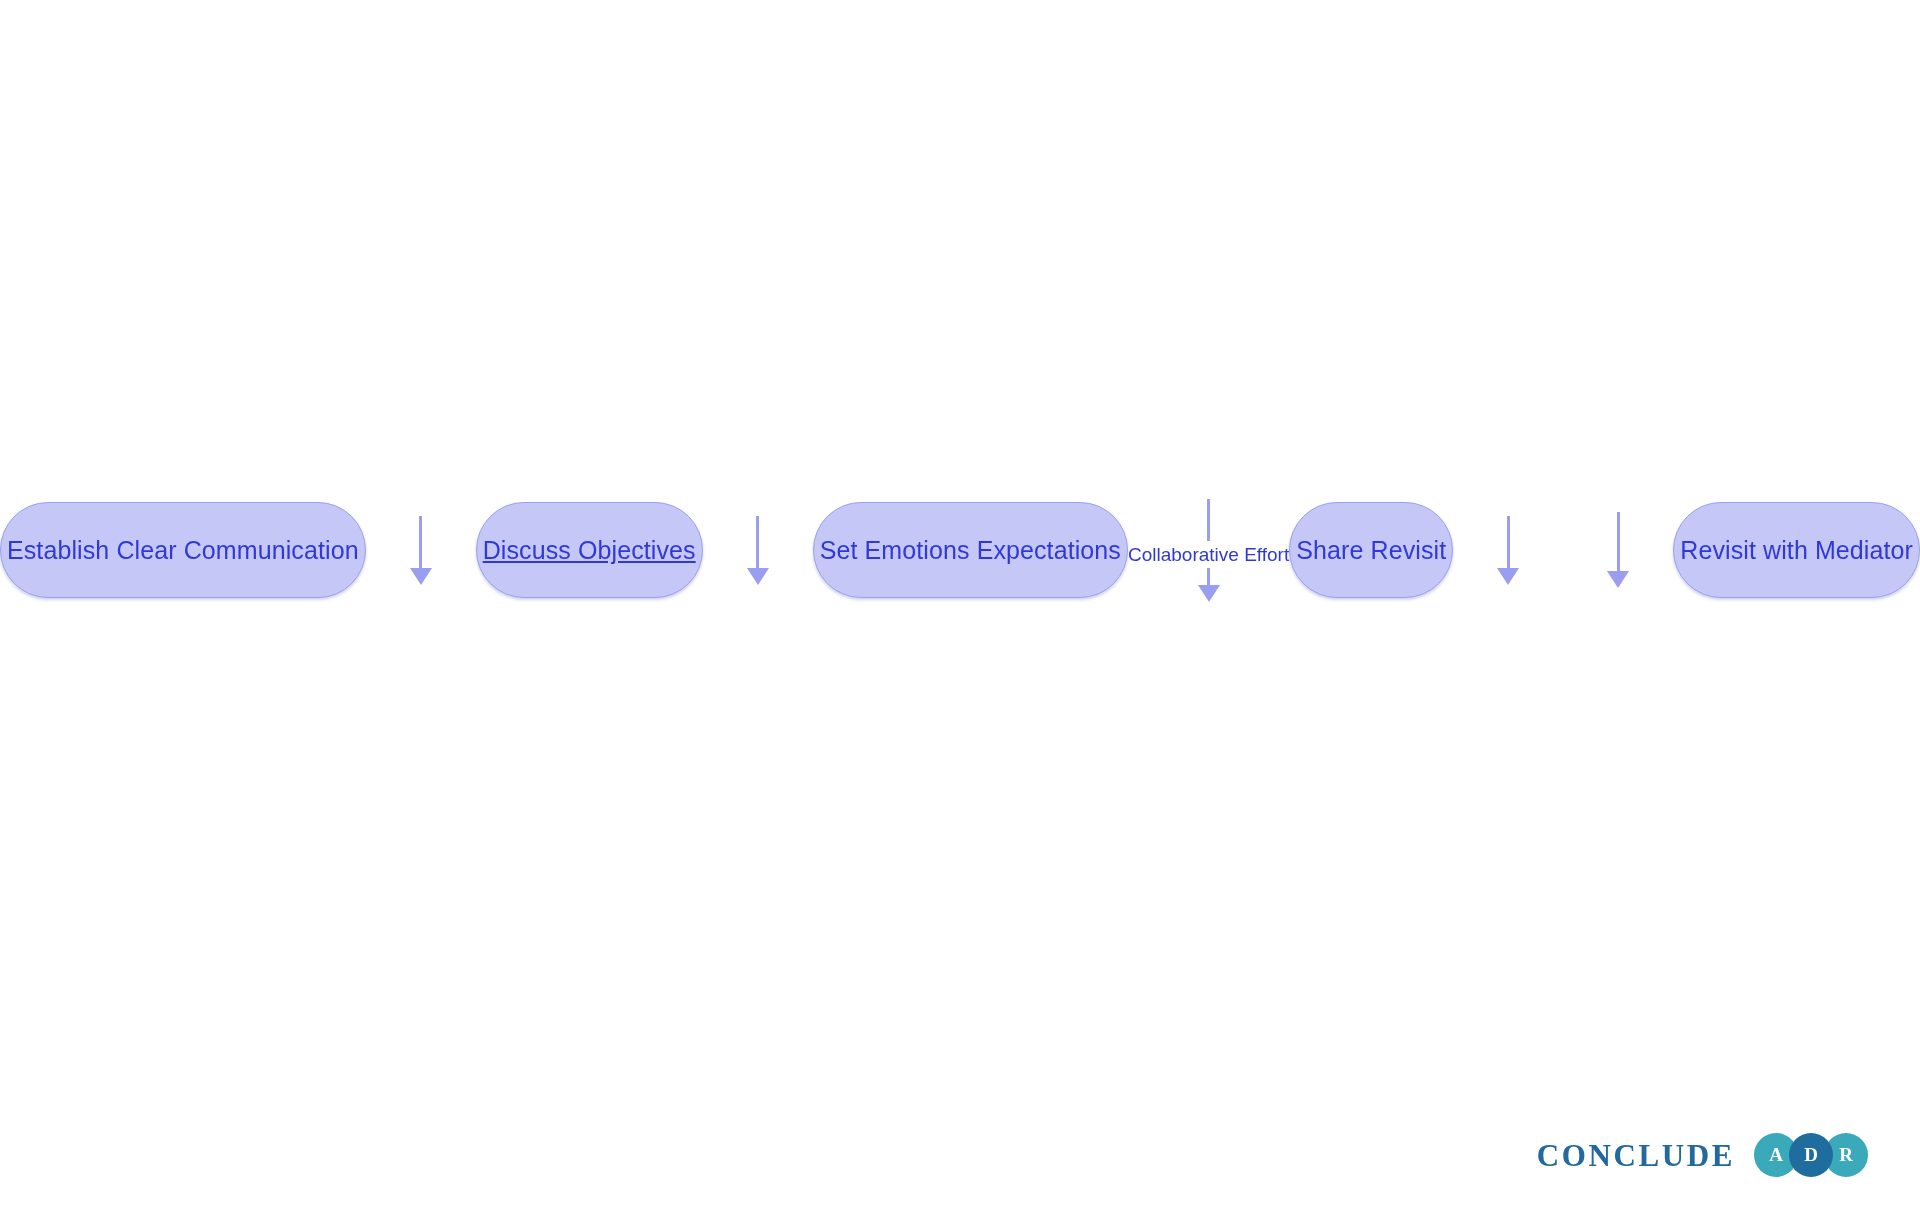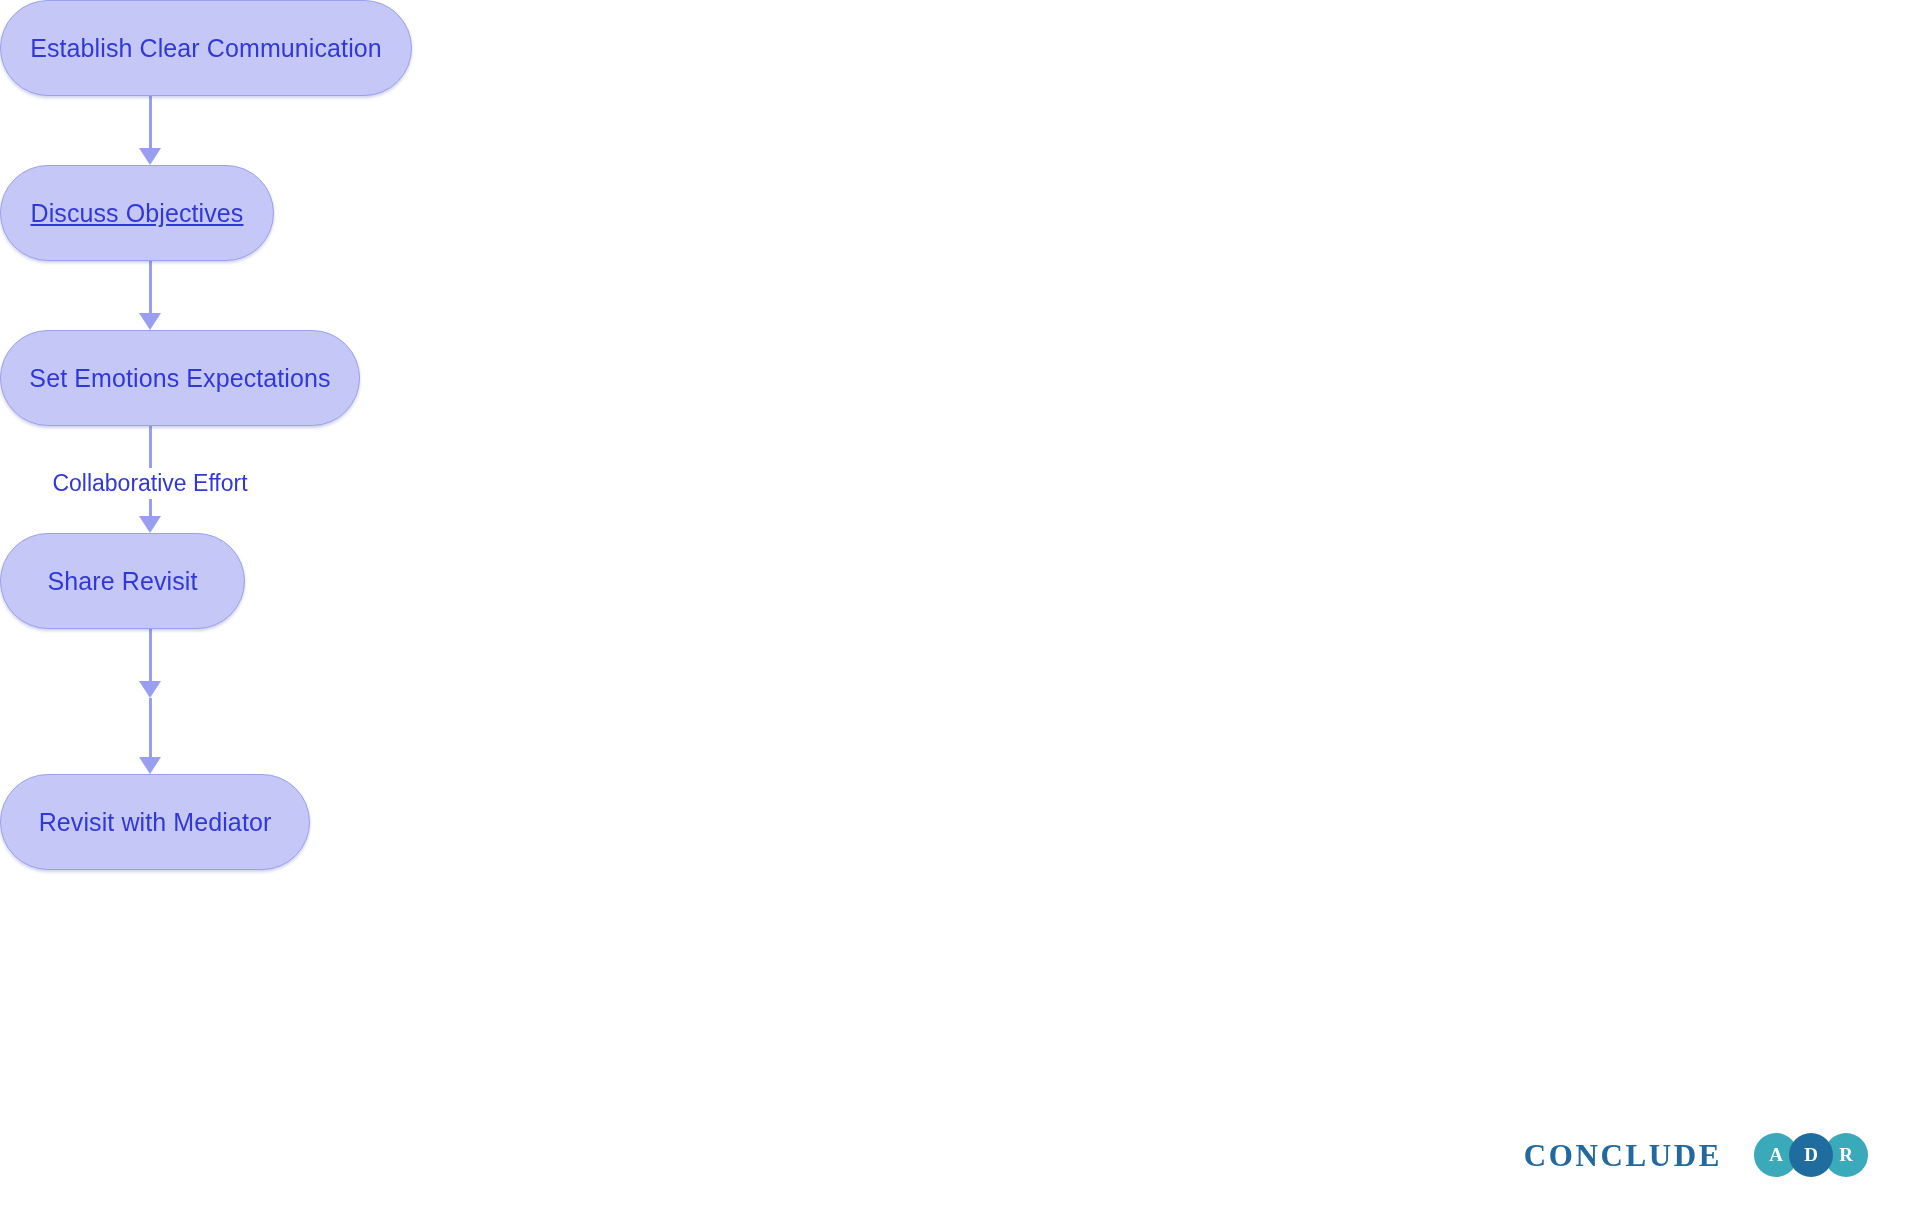--- a/index.html
+++ b/index.html
@@ -16,22 +16,22 @@
   }
 
   
   .flowchart {
     position: absolute;
     left: 0;
     top: 0;
     width: 1920px;
     height: 1100px;
     display: flex;
-    flex-direction: column;
-    align-items: flex-start;
+    flex-direction: row;
+    align-items: center;
   }
 
   
   .node {
     position: relative;
     background: #c5c8f7;
     border: 1.5px solid #9ba0ee;
     border-radius: 999px;
     color: #3138d8;
     font-size: 25px;
@@ -75,21 +75,21 @@
   .edge-head {
     width: 0;
     height: 0;
     border-left: 11px solid transparent;
     border-right: 11px solid transparent;
     border-top: 17px solid #9a9ef0;
     margin-top: -1px;
   }
   .edge-label {
     color: #3138d8;
-    font-size: 23px;
+    font-size: 19px;
     line-height: 1;
     white-space: nowrap;
     padding: 4px 0;
     position: relative;
     z-index: 3;
   }
 
   
   .edge-plain .edge-line { height: 53px; }
 
@@ -97,21 +97,21 @@
   .edge-labeled .seg-top    { height: 42px; }
   .edge-labeled .seg-bottom { height: 18px; }
 
   
   .logo {
     position: absolute;
     right: 52px;
     bottom: 38px;
     display: flex;
     align-items: center;
-    gap: 32px;
+    gap: 19px;
   }
   .logo-word {
     font-family: "Liberation Serif", serif;
     font-weight: 700;
     font-size: 31px;
     letter-spacing: 2.6px;
     color: #21699e;
     line-height: 1;
   }
   .logo-circles {

